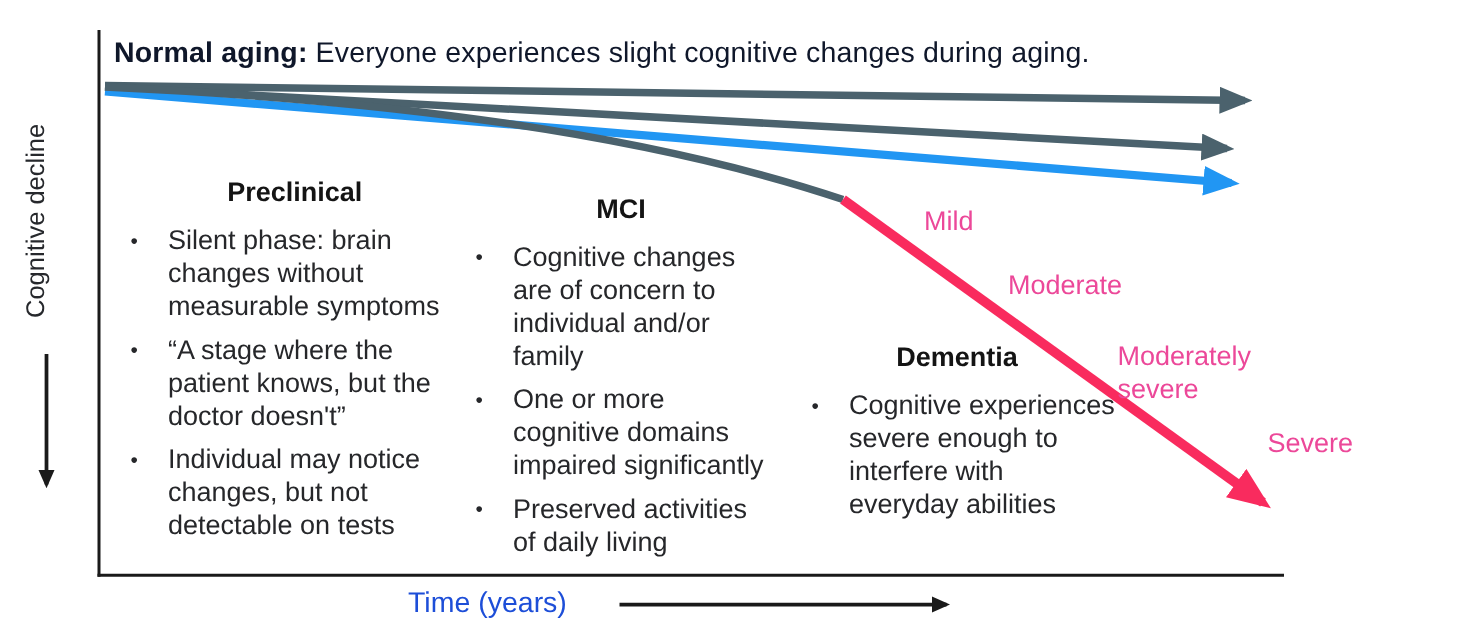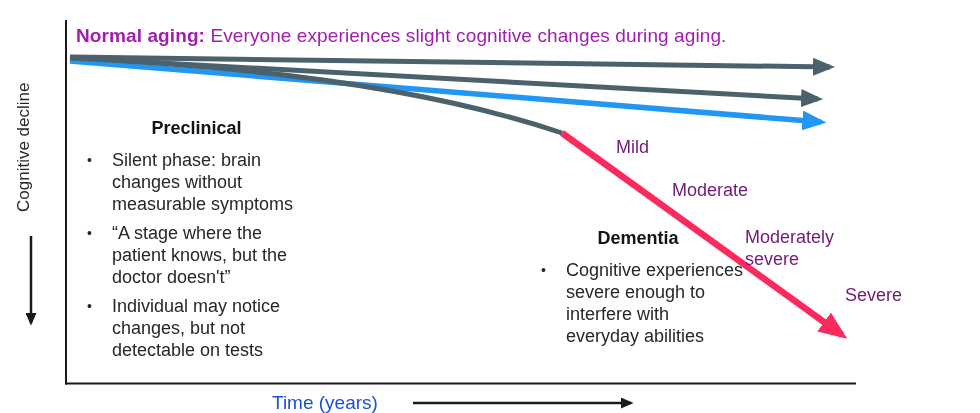--- a/index.html
+++ b/index.html
@@ -3,21 +3,21 @@
 <meta charset="utf-8">
 <style>
   html,body{margin:0;padding:0;background:#fff;}
   #stage-root{
     position:relative;width:980px;height:413px;background:#ffffff;
     font-family:"Liberation Sans",sans-serif;overflow:hidden;
   }
   #lines-svg{position:absolute;left:0;top:0;}
   .abs{position:absolute;}
   .header{
-    left:76px;top:25px;font-size:19px;color:#a21caf;letter-spacing:0.1px;white-space:nowrap;
+    left:76px;top:25px;font-size:19px;color:#0f172a;letter-spacing:0.1px;white-space:nowrap;
   }
   .header .hb{font-weight:bold;}
   .y-label{
     left:14px;top:212px;transform:rotate(-90deg);transform-origin:0 0;
     white-space:nowrap;font-size:17px;color:#26282c;
   }
   .x-label{left:272px;top:392px;font-size:19px;color:#1d4ed8;white-space:nowrap;}
   .stage-block{position:absolute;}
   .stage-title{
     font-weight:bold;font-size:18px;line-height:22px;color:#141414;
@@ -29,21 +29,21 @@
     font-size:18px;line-height:22px;color:#26272a;white-space:pre;
   }
   .stage-block li::before{
     content:"\2022";position:absolute;left:3px;top:0;
     font-size:14px;line-height:22px;color:#26272a;
   }
   #block-preclinical{left:84px;top:117px;width:225px;}
   #block-mci{left:314px;top:128px;width:200px;}
   #block-dementia{left:538px;top:227px;width:200px;}
   .sev{
-    position:absolute;font-size:18px;line-height:22px;color:#701a75;
+    position:absolute;font-size:18px;line-height:22px;color:#ec4899;
     white-space:pre-line;
   }
   #sev-mild{left:616px;top:136px;}
   #sev-moderate{left:672px;top:179px;}
   #sev-modsevere{left:745px;top:226px;width:112px;text-align:left;}
   #sev-severe{left:845px;top:284px;}
 </style>
 </head>
 <body>
 
@@ -93,20 +93,34 @@
 measurable symptoms</li>
       <li>“A stage where the
 patient knows, but the
 doctor doesn't”</li>
       <li>Individual may notice
 changes, but not
 detectable on tests</li>
     </ul>
   </div>
 
+  <div class="stage-block" id="block-mci">
+    <div class="stage-title">MCI</div>
+    <ul>
+      <li>Cognitive changes
+are of concern to
+individual and/or
+family</li>
+      <li>One or more
+cognitive domains
+impaired significantly</li>
+      <li>Preserved activities
+of daily living</li>
+    </ul>
+  </div>
 
   <div class="stage-block" id="block-dementia">
     <div class="stage-title">Dementia</div>
     <ul>
       <li>Cognitive experiences
 severe enough to
 interfere with
 everyday abilities</li>
     </ul>
   </div>

